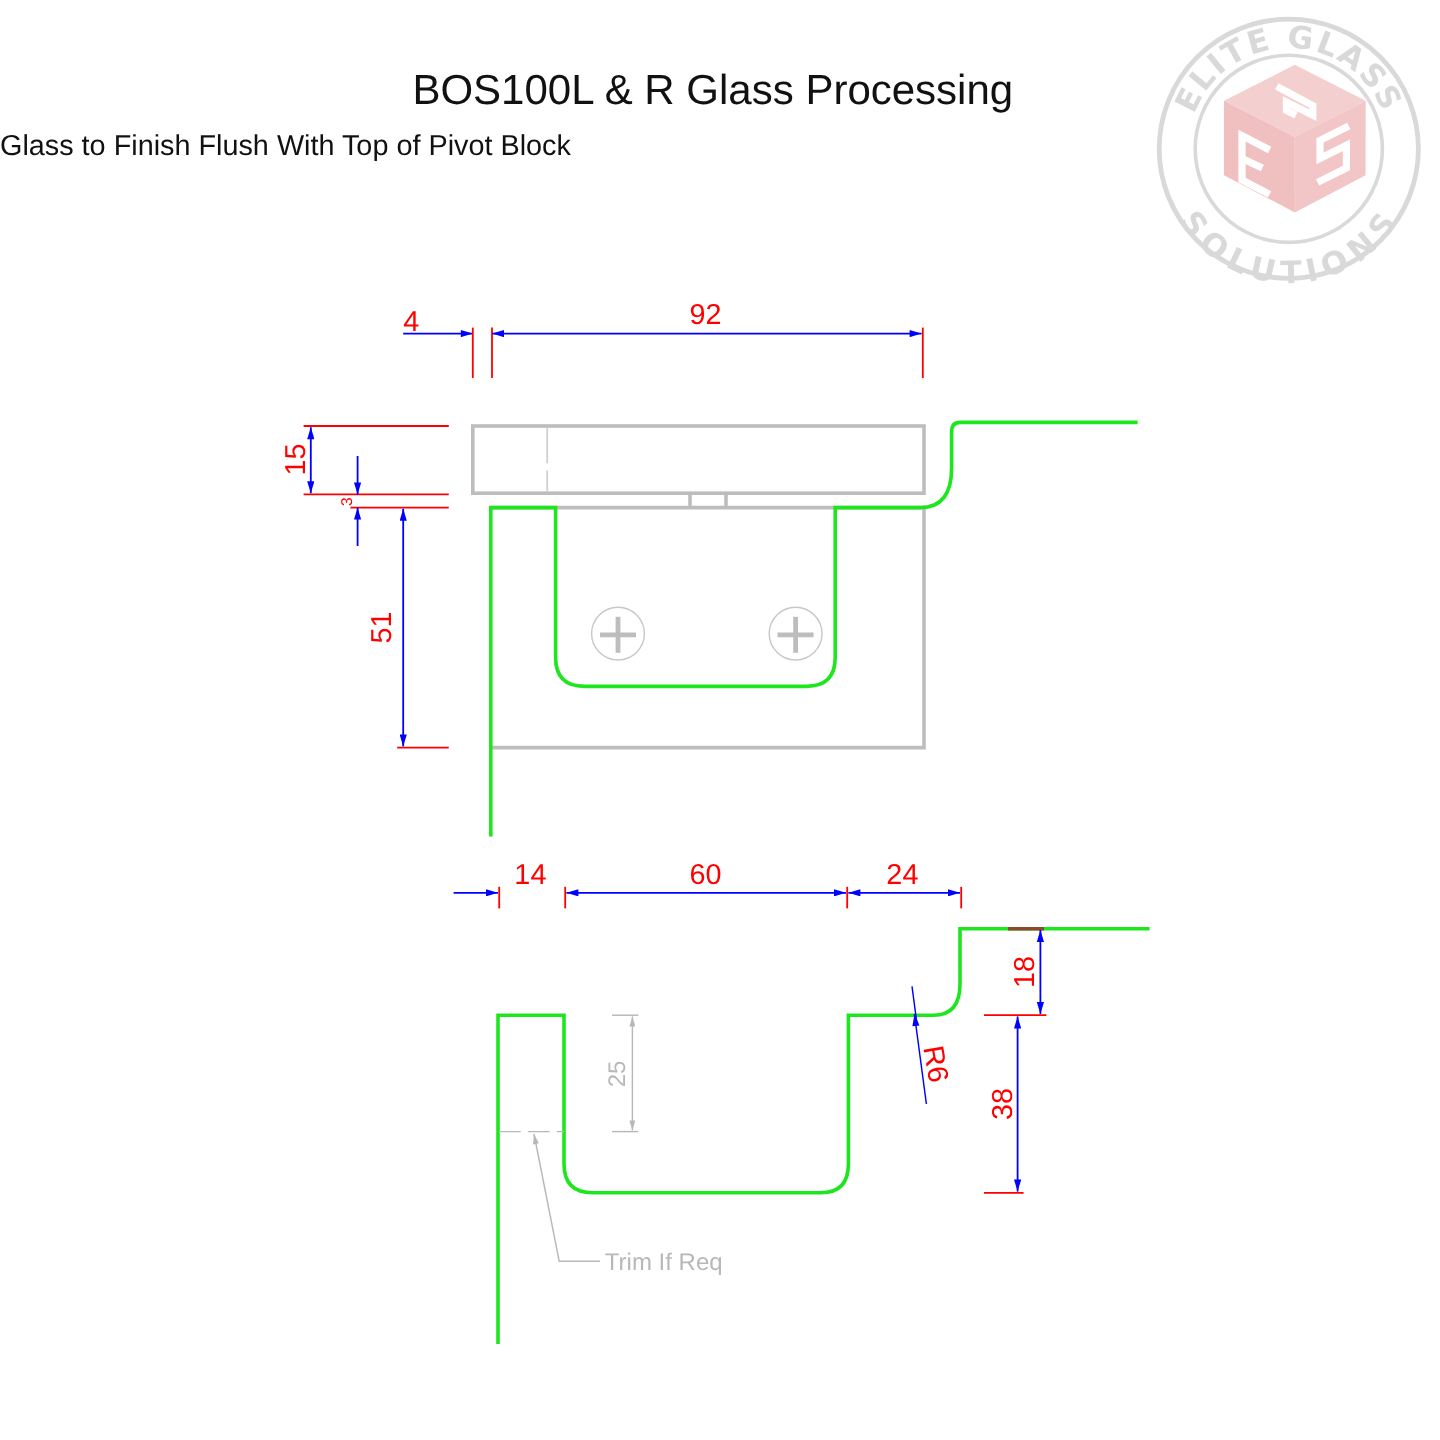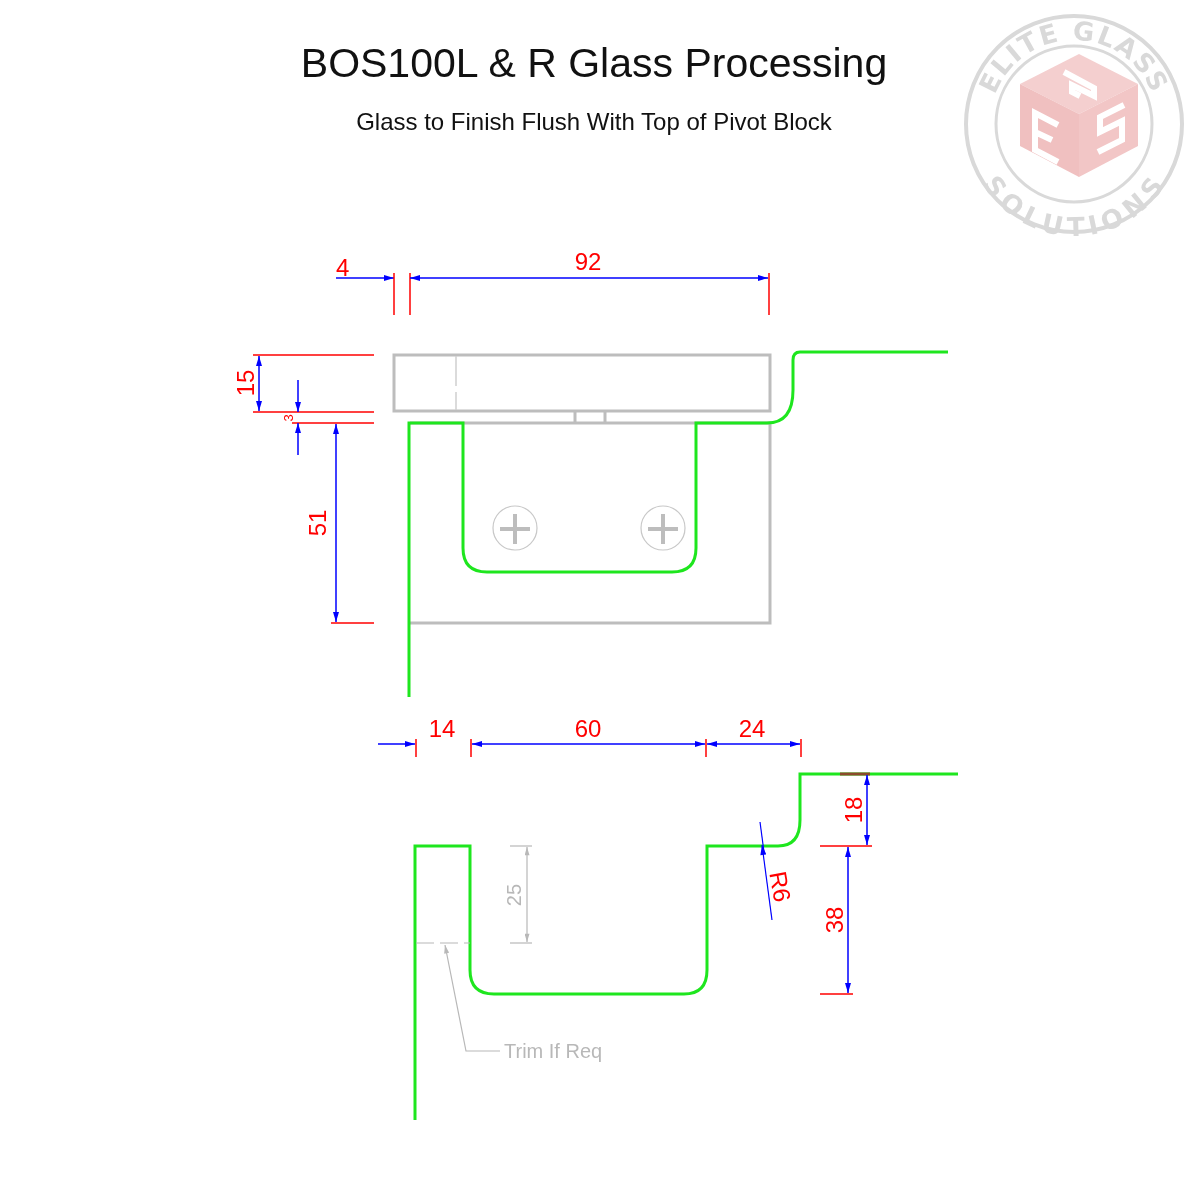--- a/index.html
+++ b/index.html
@@ -1,18 +1,18 @@
 <!DOCTYPE html>
 <html><head>
 <meta charset="utf-8">
 <style>
   html, body { margin: 0; padding: 0; background: #ffffff; }
   body { width: 1200px; height: 1200px; position: relative; overflow: hidden; font-family: "Liberation Sans", sans-serif; }
-  .title { position: absolute; left: 0; width: 1188px; top: 40px; text-align: center; font-size: 41px; color: #111; }
-  .subtitle { position: absolute; left: 0; width: 1188px; top: 108px; text-align: center; font-size: 24px; color: #111; }
+  .title { position: absolute; left: 0; width: 1188px; top: 56px; text-align: center; font-size: 35px; color: #111; }
+  .subtitle { position: absolute; left: 0; width: 1188px; top: 108px; font-size: 24px; color: #111; }
   svg.drawing { position: absolute; left: 0; top: 0; }
   .dim { font-family: "Liberation Sans", sans-serif; fill: #ff0000; font-size: 24px; }
   .dim-small { font-family: "Liberation Sans", sans-serif; fill: #ff0000; font-size: 13px; }
   .grey-text { font-family: "Liberation Sans", sans-serif; fill: #b8b8b8; font-size: 20px; }
   .logo-text { font-family: "DejaVu Sans", sans-serif; font-weight: bold; fill: #d9d9d9; font-size: 26px; letter-spacing: 2px; }
 </style>
 </head>
 <body>
 
 <div class="title">BOS100L &amp; R Glass Processing</div>

